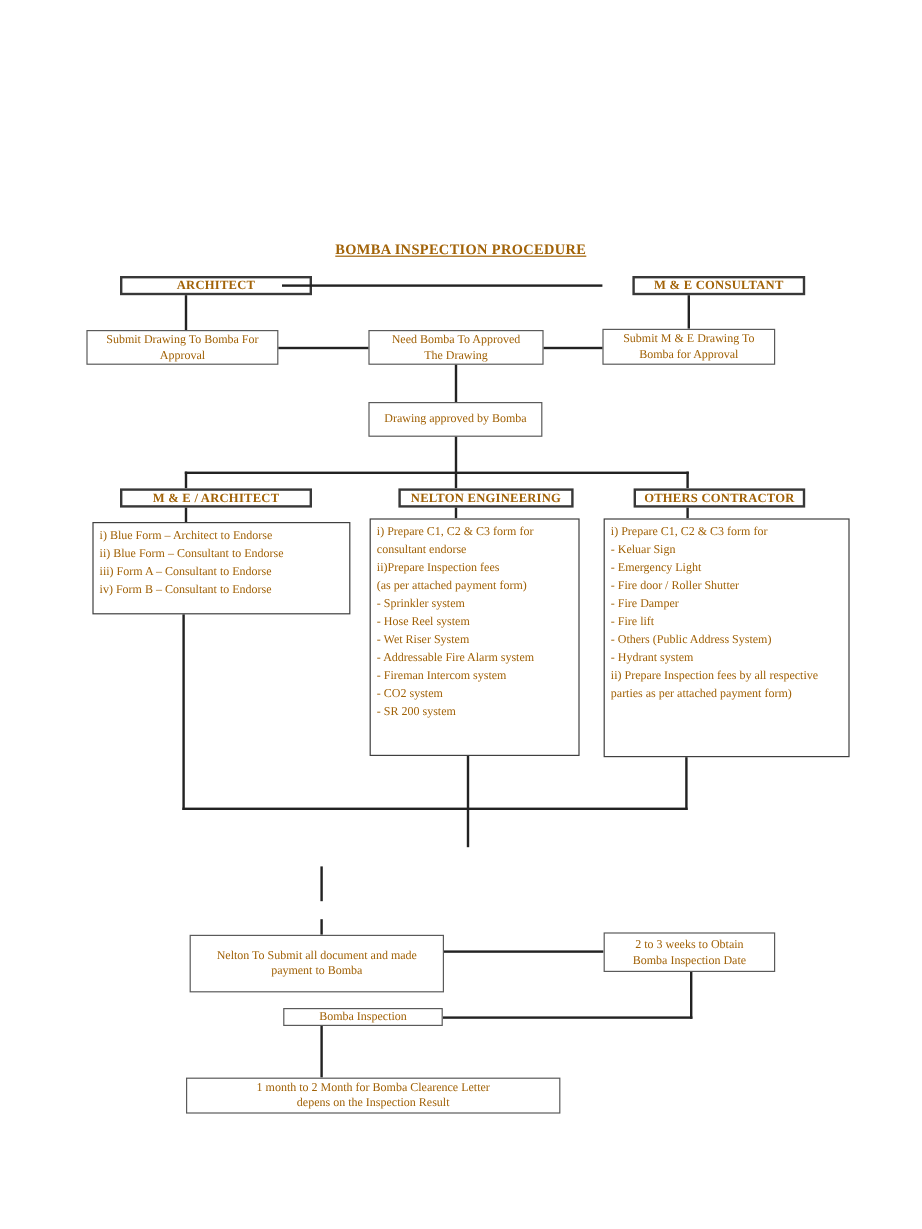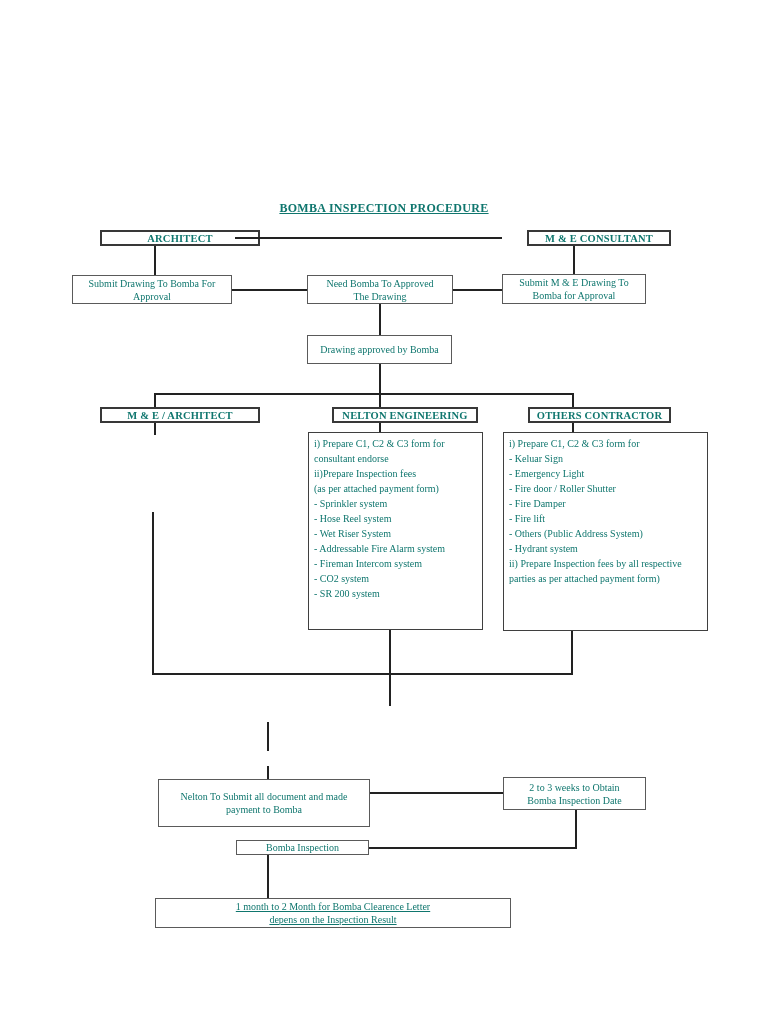--- a/index.html
+++ b/index.html
@@ -1,19 +1,19 @@
 <!DOCTYPE html>
 <html><head>
 <meta charset="utf-8">
 <style>
   html,body { margin:0; padding:0; background:#ffffff; }
   #page {
     position:relative; width:768px; height:1024px; background:#ffffff;
     font-family:"Liberation Serif","DejaVu Serif",serif;
-    color:#0f766e; overflow:hidden;
+    color:#a16207; overflow:hidden;
   }
   .box {
     position:absolute; background:#ffffff; border:1px solid #5a5a5a;
     display:flex; flex-direction:column; align-items:center; justify-content:center;
     text-align:center; font-size:10px; line-height:13px; box-sizing:border-box;
   }
   .box-strong { border:2px solid #383838; }
   .bold { font-weight:bold; }
   .hdr { font-size:10.5px; letter-spacing:0.2px;margin-left:25px; }
   .listbox {
@@ -68,20 +68,26 @@
   <div class="line" style="left:572px; top:393px; width:2px; height:14px;"></div>
 
   <div class="box box-strong bold hdr" style="left:75px; top:407px; width:160px; height:16px;">M &amp; E / ARCHITECT</div>
   <div class="box box-strong bold hdr" style="left:307px; top:407px; width:146px; height:16px;">NELTON ENGINEERING</div>
   <div class="box box-strong bold hdr" style="left:503px; top:407px; width:143px; height:16px;">OTHERS CONTRACTOR</div>
 
   <div class="line" style="left:154px; top:423px; width:2px; height:12px;"></div>
   <div class="line" style="left:379px; top:423px; width:2px; height:9px;"></div>
   <div class="line" style="left:572px; top:423px; width:2px; height:9px;"></div>
 
+  <div class="listbox" style="left:77px; top:435px; width:215px; height:77px;">
+    <div class="ln">i) Blue Form – Architect to Endorse</div>
+    <div class="ln">ii) Blue Form – Consultant to Endorse</div>
+    <div class="ln">iii) Form A – Consultant to Endorse</div>
+    <div class="ln">iv) Form B – Consultant to Endorse</div>
+  </div>
 
   <div class="listbox" style="left:308px; top:432px; width:175px; height:198px;">
     <div class="ln">i) Prepare C1, C2 &amp; C3 form for</div>
     <div class="ln">consultant endorse</div>
     <div class="ln">ii)Prepare Inspection fees</div>
     <div class="ln">(as per attached payment form)</div>
     <div class="ln">- Sprinkler system</div>
     <div class="ln">- Hose Reel system</div>
     <div class="ln">- Wet Riser System</div>
     <div class="ln">- Addressable Fire Alarm system</div>
@@ -126,18 +132,18 @@
     <div>Bomba Inspection Date</div>
   </div>
 
   <div class="line" style="left:575px; top:810px; width:2px; height:39px;"></div>
   <div class="line" style="left:369px; top:847px; width:208px; height:2px;"></div>
 
   <div class="box" style="left:236px; top:840px; width:133px; height:15px;">Bomba Inspection</div>
 
   <div class="line" style="left:267px; top:855px; width:2px; height:43px;"></div>
 
-  <div class="box" style="left:155px; top:898px; width:356px; height:30px;text-decoration:underline;">
+  <div class="box" style="left:155px; top:898px; width:312px; height:30px;">
     <div>1 month to 2 Month for Bomba Clearence Letter</div>
     <div>depens on the Inspection Result</div>
   </div>
 
 </div>
 
 </body></html>

